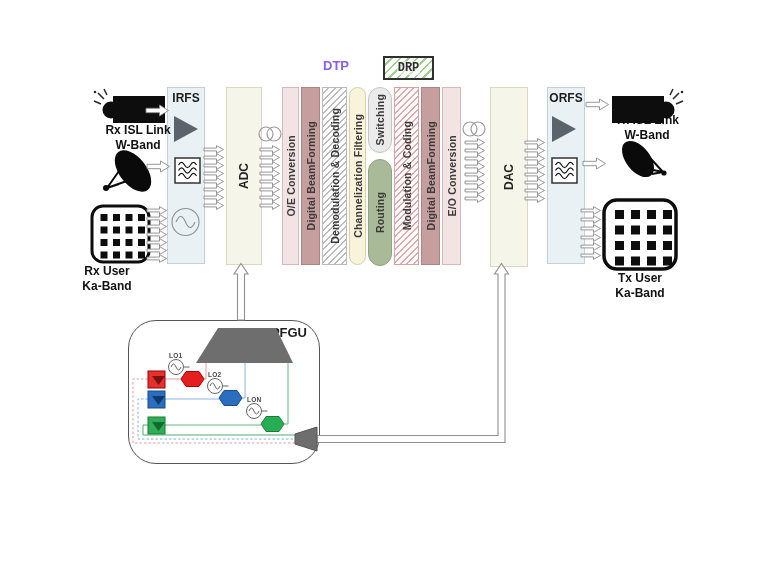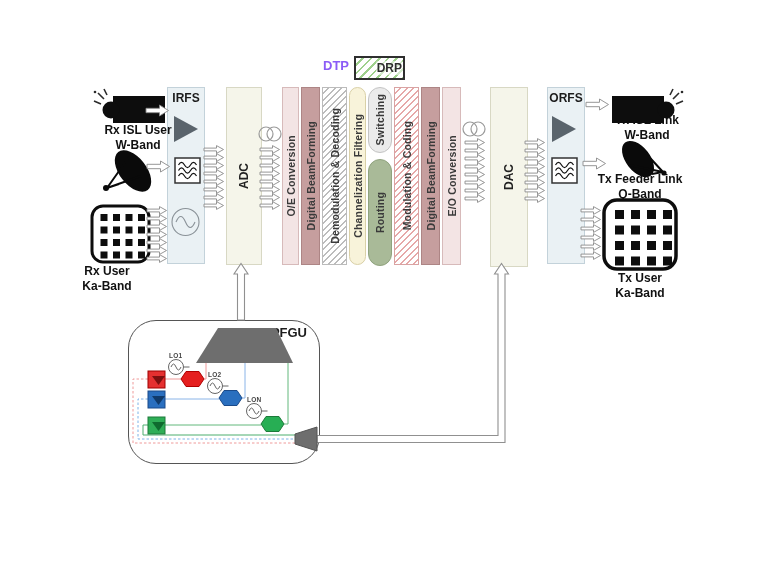--- a/index.html
+++ b/index.html
@@ -19,23 +19,23 @@
   .col .vtext{font-size:10.5px;font-weight:600;color:#3a3a3a;letter-spacing:.2px;}
   .c-pink{background:#f3e4e4;border:1px solid #d7baba;}
   .c-mauve{background:#c69e9e;border:1px solid #ad8585;}
   .c-hgray{background:repeating-linear-gradient(135deg,#ffffff 0 3.2px,#bcbcbc 3.2px 4.6px);border:1px solid #bbb;}
   .c-cream{background:#f8f3da;border:1px solid #d9d0a7;border-radius:9px;}
   .c-sw{background:#ebebeb;border:1px solid #c4c4c4;border-radius:12px;}
   .c-rt{background:#a9ba98;border:1px solid #90a37e;border-radius:12px;}
   .c-hred{background:repeating-linear-gradient(135deg,#ffffff 0 3.2px,#e6a8a8 3.2px 4.6px);border:1px solid #d9a3a3;}
   
   #dtp-label{left:318px;top:58px;width:36px;text-align:center;font-size:13px;font-weight:700;color:#8b5cf6;}
-  #drp-box{left:354px;top:56px;width:47px;height:20px;border:2px solid #2f2f2f;
+  #drp-box{left:383px;top:56px;width:47px;height:20px;border:2px solid #2f2f2f;
            background:repeating-linear-gradient(135deg,#ffffff 0 4px,#9ed08c 4px 6px);
-           display:flex;align-items:center;justify-content:flex-end;}
+           display:flex;align-items:center;justify-content:center;font-family:Liberation Mono, monospace;}
   #drp-box span{font-size:12px;font-weight:700;color:#2f2f2f;background:rgba(255,255,255,.55);padding:0 1px;border-radius:2px;}
   
   .tlabel{position:absolute;text-align:center;font-size:12px;font-weight:600;color:#111;line-height:15px;}
   
   #pfgu-box{left:128px;top:320px;width:190px;height:142px;border:1.6px solid #555;border-radius:28px;background:#fff;}
   #pfgu-label{right:12px;top:4px;font-size:13px;font-weight:700;color:#1c1c1c;position:absolute;}
   .lo-label{position:absolute;font-size:6.5px;font-weight:700;color:#444;letter-spacing:.2px;}
   svg{position:absolute;left:0;top:0;pointer-events:none;}
 </style>
 </head>
@@ -86,34 +86,30 @@
   <div class="rfblock" style="left:547px;top:87px;width:36px;height:175px;">
     <div class="rf-label">ORFS</div>
   </div>
 
   <div class="abs" id="dtp-label">DTP</div>
   <div class="abs" id="drp-box">
     <span>DRP</span>
   </div>
 
   <div class="tlabel" style="left:87px;top:123px;width:102px;">
-    <div>Rx ISL User</div>
+    <div>Rx ISL Link</div>
     <div>W-Band</div>
   </div>
   <div class="tlabel" style="left:67px;top:264px;width:80px;">
     <div>Rx User</div>
     <div>Ka-Band</div>
   </div>
   <div class="tlabel" style="left:603px;top:113px;width:88px;">
     <div>Tx ISL Link</div>
     <div>W-Band</div>
-  </div>
-  <div class="tlabel" style="left:594px;top:172px;width:92px;">
-    <div>Tx Feeder Link</div>
-    <div>Q-Band</div>
   </div>
   <div class="tlabel" style="left:600px;top:271px;width:80px;">
     <div>Tx User</div>
     <div>Ka-Band</div>
   </div>
 
   <div class="abs" id="pfgu-box">
     <div id="pfgu-label">PFGU</div>
   </div>
   <div class="lo-label" style="left:169px;top:352px;">LO1</div>

